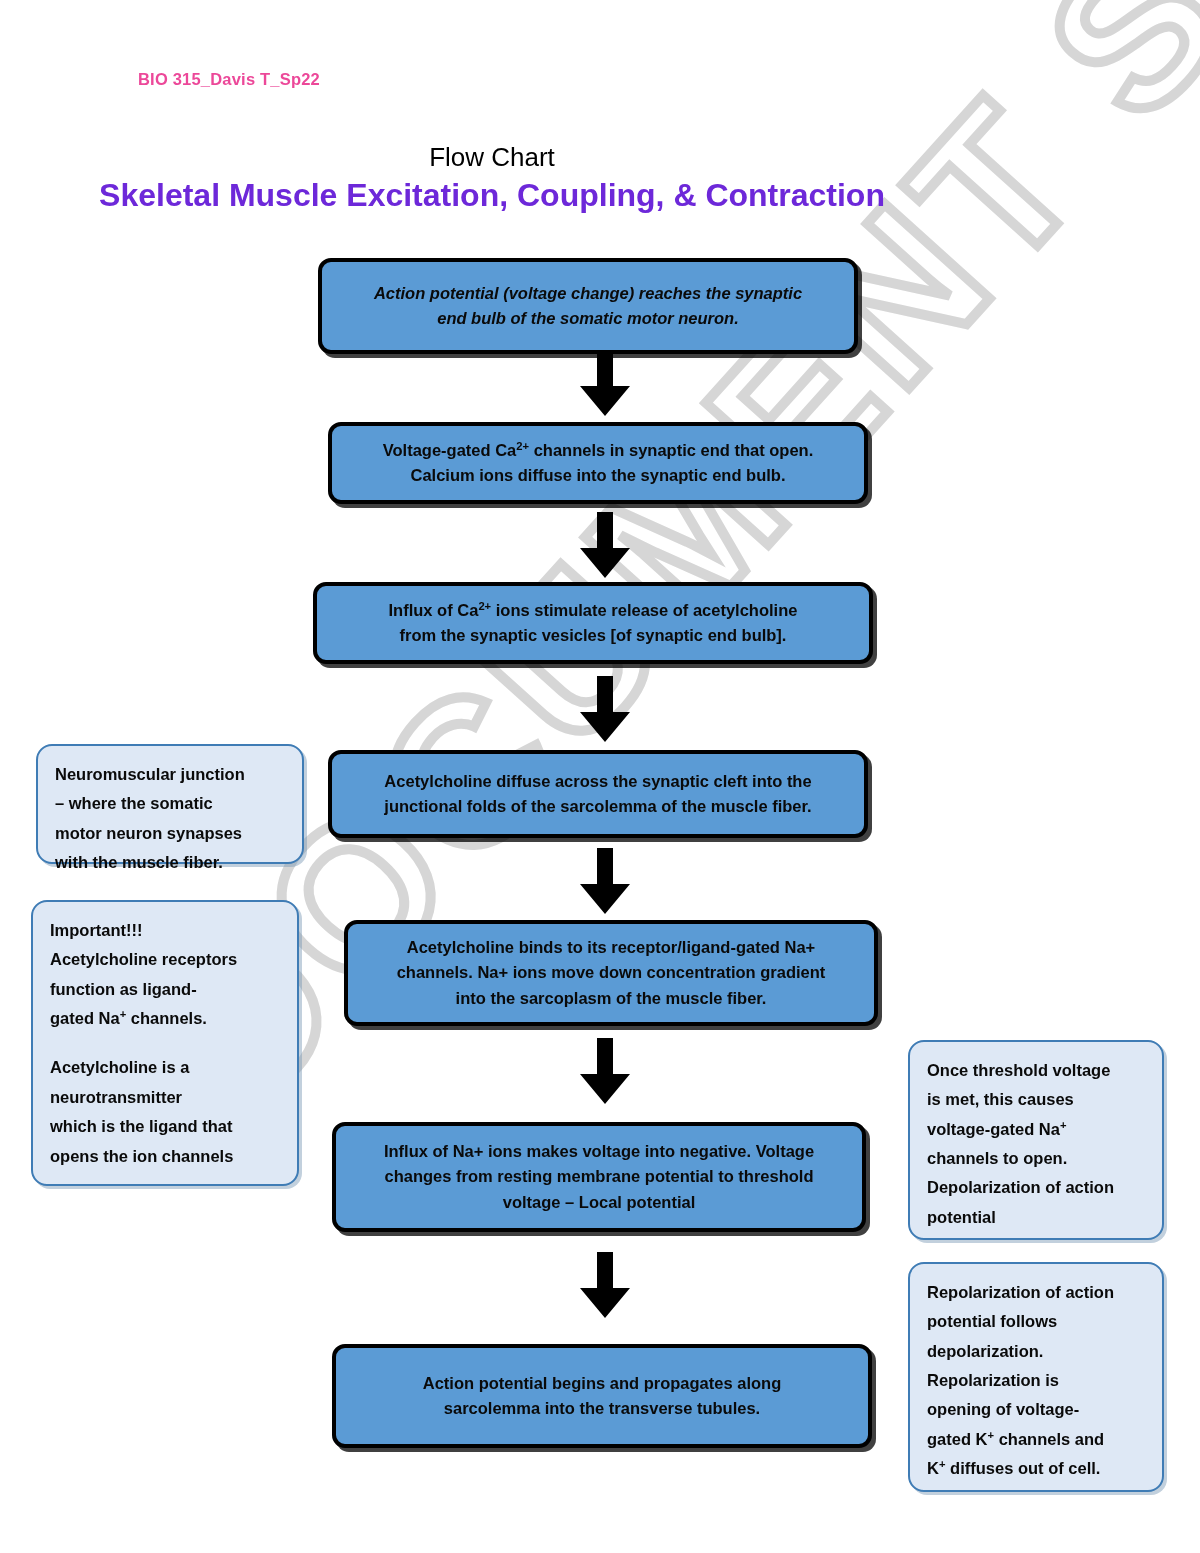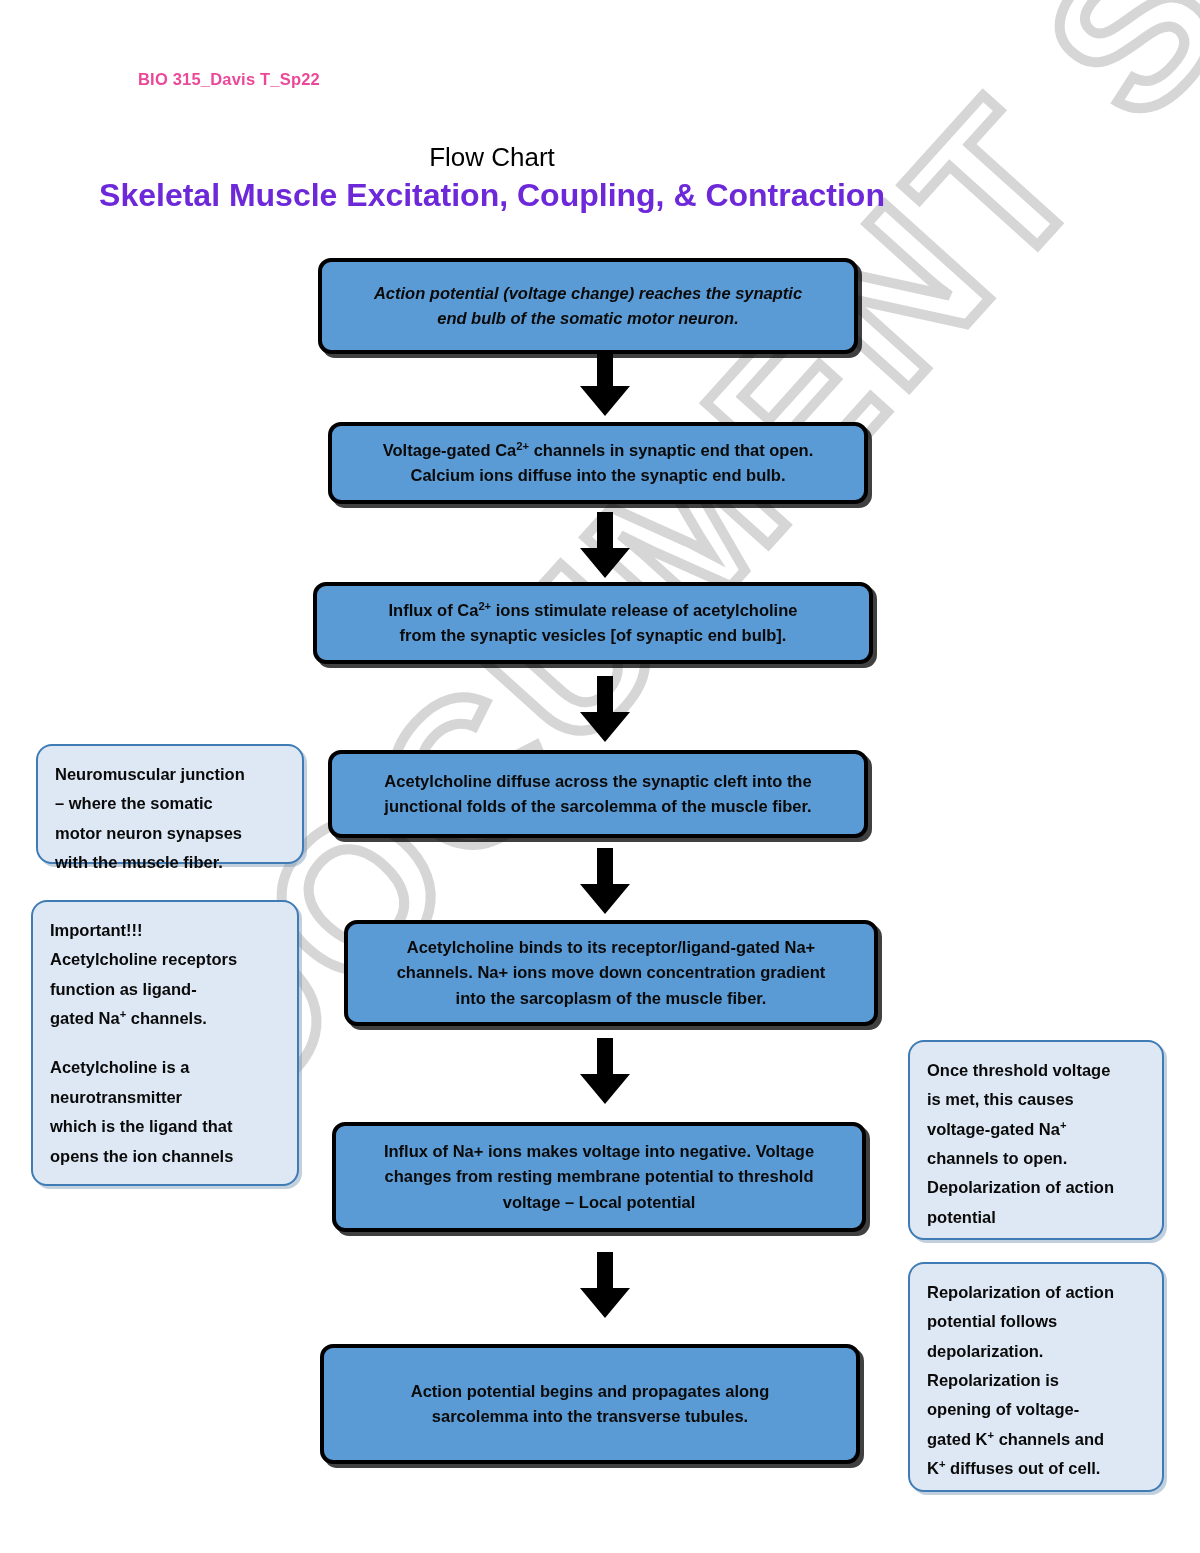--- a/index.html
+++ b/index.html
@@ -209,21 +209,21 @@
       <span>voltage – Local potential</span>
     </span>
   </div>
 
   <div class="arrow" style="left:578px; top:1252px;">
     <svg width="54" height="68" viewBox="0 0 54 68">
         <path d="M19 0 H35 V36 H52 L27 66 L2 36 H19 Z" fill="#000000"></path>
       </svg>
   </div>
 
-  <div class="flow-box" style="left:320px; top:1344px; width:540px; height:120px;">
+  <div class="flow-box" style="left:332px; top:1344px; width:540px; height:104px;">
     <span class="txt">
       <span>Action potential begins and propagates along</span><br>
       <span>sarcolemma into the transverse tubules.</span>
     </span>
   </div>
 
   <div class="note-box" style="left:36px; top:744px; width:268px; height:120px;">
     <p>
       <span>Neuromuscular junction</span><br>
       <span>– where the somatic</span><br>

